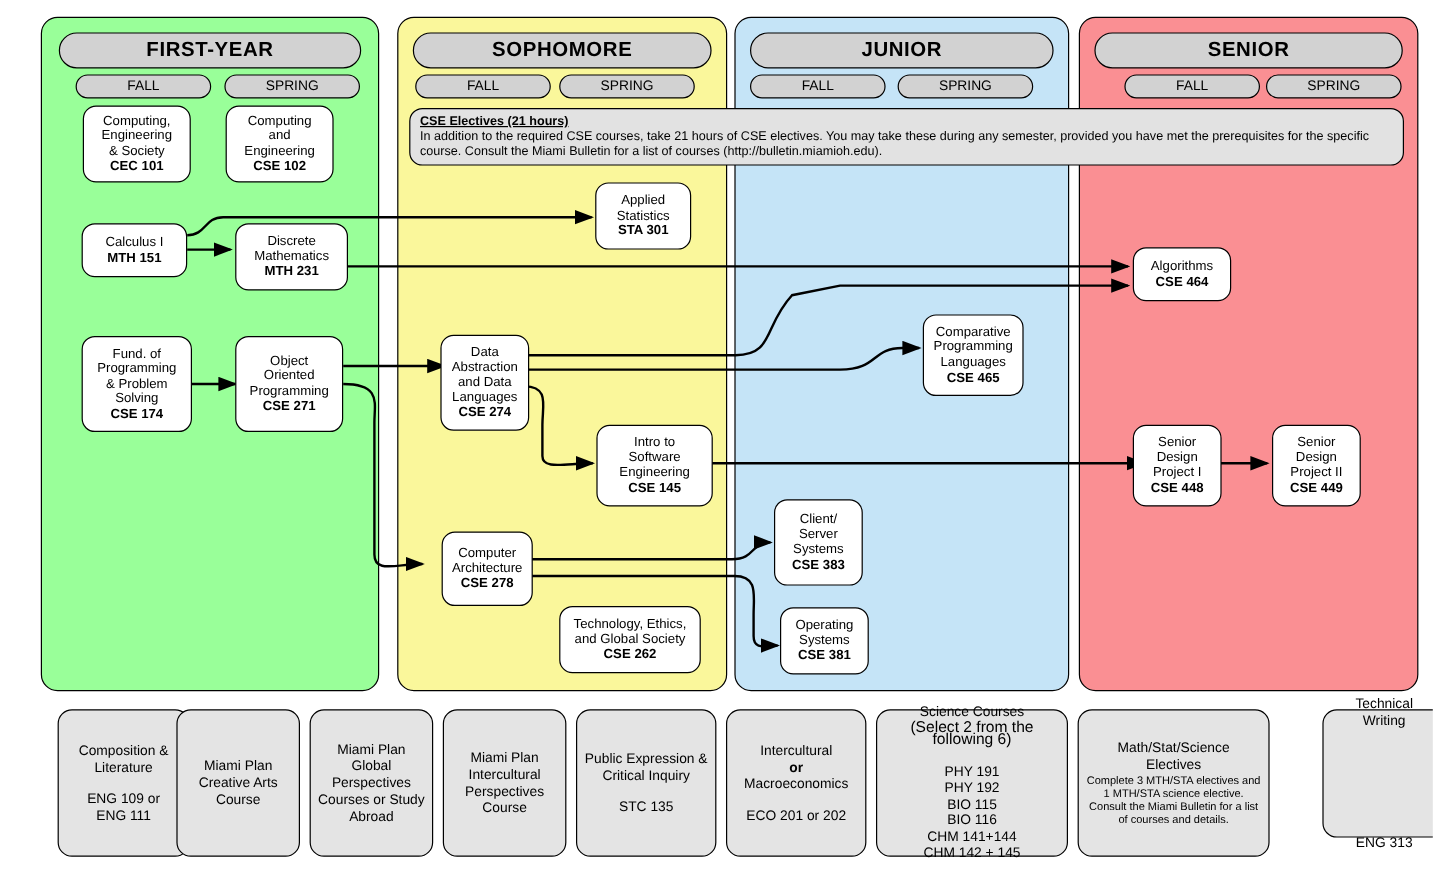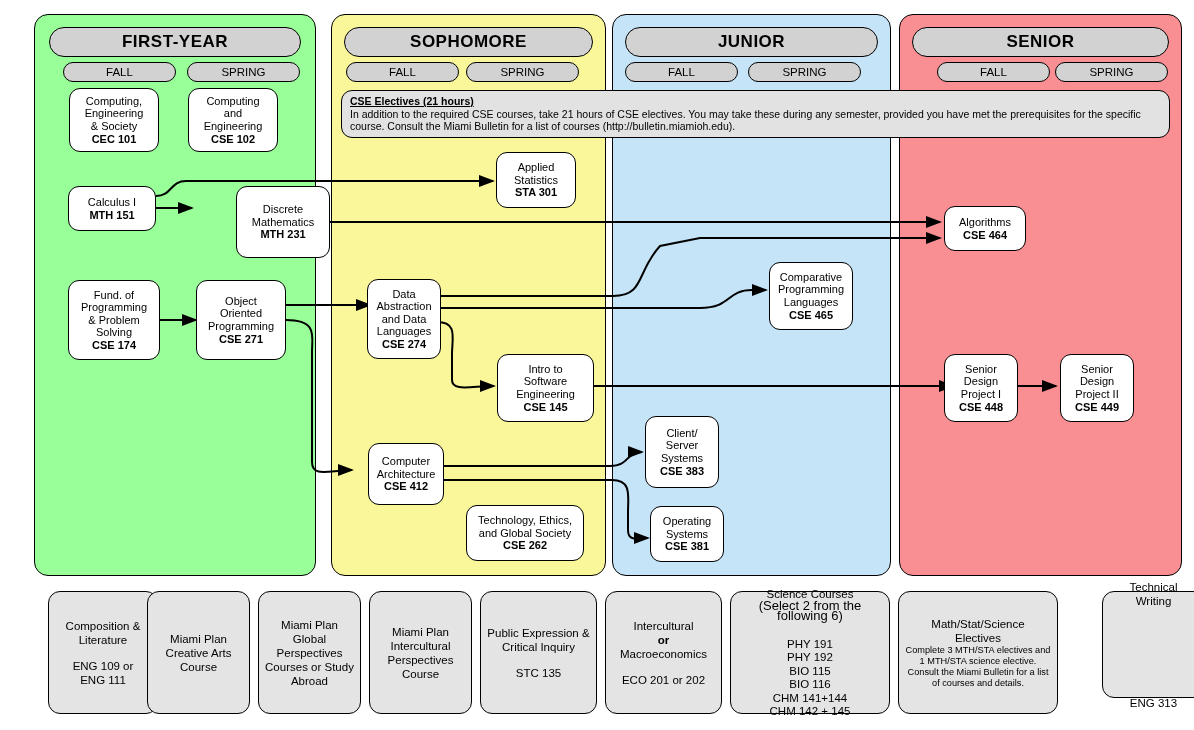--- a/index.html
+++ b/index.html
@@ -174,21 +174,21 @@
     <span class="ttl">Computing
 and
 Engineering</span>
     <span class="code">CSE 102</span>
   </div>
 
   <div class="course" style="left:68px; top:186px; width:88px; height:45px;">
     <span class="ttl">Calculus I</span>
     <span class="code">MTH 151</span>
   </div>
-  <div class="course" style="left:196px; top:186px; width:94px; height:72px;margin-left:40px;">
+  <div class="course" style="left:196px; top:186px; width:94px; height:56px;">
     <span class="ttl">Discrete
 Mathematics</span>
     <span class="code">MTH 231</span>
   </div>
   <div class="course" style="left:496px; top:152px; width:80px; height:56px;">
     <span class="ttl">Applied
 Statistics</span>
     <span class="code">STA 301</span>
   </div>
   <div class="course" style="left:944px; top:206px; width:82px; height:45px;">
@@ -245,21 +245,21 @@
 
   <div class="course" style="left:645px; top:416px; width:74px; height:72px;">
     <span class="ttl">Client/
 Server
 Systems</span>
     <span class="code">CSE 383</span>
   </div>
   <div class="course" style="left:368px; top:443px; width:76px; height:62px;">
     <span class="ttl">Computer
 Architecture</span>
-    <span class="code">CSE 412</span>
+    <span class="code">CSE 278</span>
   </div>
   <div class="course" style="left:466px; top:505px; width:118px; height:56px;">
     <span class="ttl">Technology, Ethics,
 and Global Society</span>
     <span class="code">CSE 262</span>
   </div>
   <div class="course" style="left:650px; top:506px; width:74px; height:56px;">
     <span class="ttl">Operating
 Systems</span>
     <span class="code">CSE 381</span>

